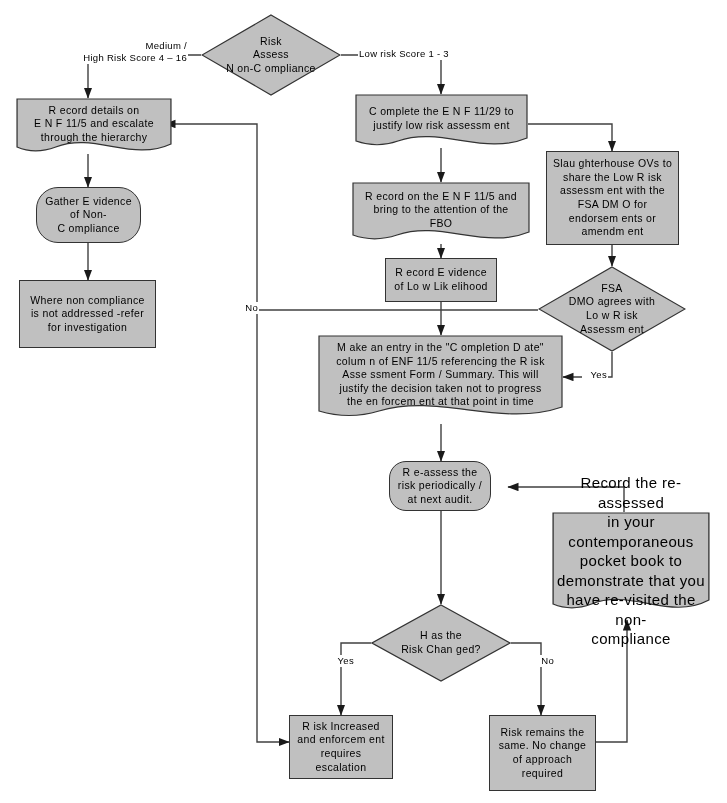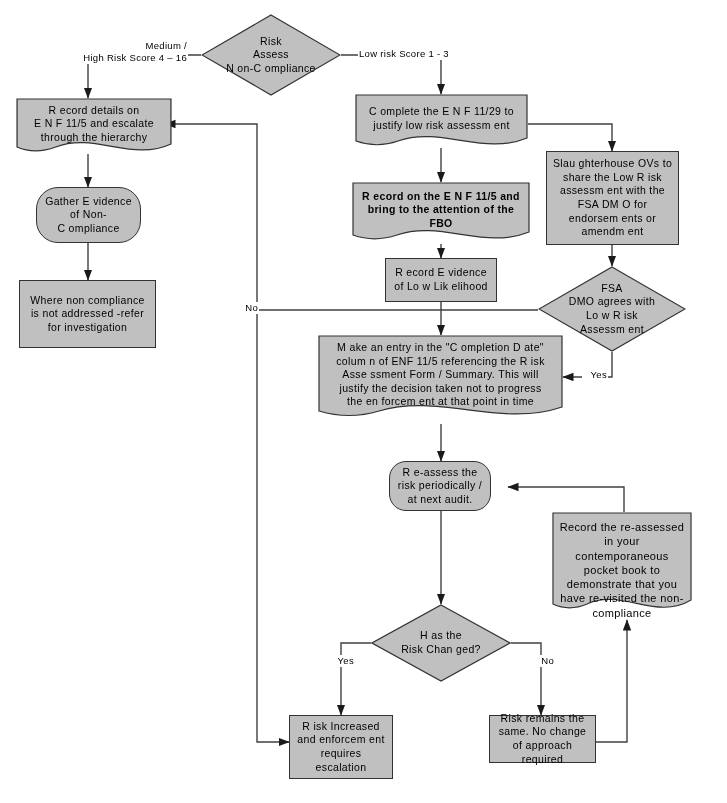--- a/index.html
+++ b/index.html
@@ -183,21 +183,21 @@
       <path d="M1,1 L172,1 L172,44 C129,62 86,32 43,47 C29,52 15,52 1,47 Z" fill="#c0c0c0" stroke="#333333" stroke-width="1.2"></path>
     </svg>
     <span class="txt" style="margin-top:-6px;">C omplete the E N F 11/29 to
 justify low risk assessm ent</span>
   </div>
 
   <div class="node doc" style="left:352px; top:182px; width:178px; height:62px; font-size:10.5px;">
     <svg class="docsvg" viewBox="0 0 178 62" preserveAspectRatio="none" xmlns="http://www.w3.org/2000/svg">
       <path d="M1,1 L177,1 L177,50 C133,68 89,38 45,53 C30,58 15,58 1,53 Z" fill="#c0c0c0" stroke="#333333" stroke-width="1.2"></path>
     </svg>
-    <span class="txt" style="margin-top:-6px;font-weight:bold;">R ecord on the E N F 11/5 and
+    <span class="txt" style="margin-top:-6px;">R ecord on the E N F 11/5 and
 bring to the attention of the
 FBO</span>
   </div>
 
   <div class="node rect" style="left:385px; top:258px; width:112px; height:44px; font-size:10.5px;">
     <span class="txt">R ecord E vidence
 of Lo w Lik elihood</span>
   </div>
 
   <div class="node rect" style="left:546px; top:151px; width:133px; height:94px; font-size:10.5px;">
@@ -229,21 +229,21 @@
 justify the decision taken not to progress
 the en forcem ent at that point in time</span>
   </div>
 
   <div class="node rect" style="left:389px; top:461px; width:102px; height:50px; font-size:10.5px;border-radius:17px;">
     <span class="txt">R e-assess the
 risk periodically /
 at next audit.</span>
   </div>
 
-  <div class="node doc" style="left:552px; top:512px; width:140px; height:108px; font-size:11px;align-items:flex-end;">
+  <div class="node doc" style="left:552px; top:512px; width:158px; height:108px; font-size:15px;">
     <svg class="docsvg" viewBox="0 0 144 108" preserveAspectRatio="none" xmlns="http://www.w3.org/2000/svg">
       <path d="M1,1 L143,1 L143,88 C107,109 72,76 36,92 C24,97 12,97 1,92 Z" fill="#c0c0c0" stroke="#333333" stroke-width="1.2"></path>
     </svg>
     <span class="txt" style="margin-top:-10px;">Record the re-assessed
 in your
 contemporaneous
 pocket book to
 demonstrate that you
 have re-visited the non-
 compliance</span>
@@ -257,21 +257,21 @@
 Risk Chan ged?</span>
   </div>
 
   <div class="node rect" style="left:289px; top:715px; width:104px; height:64px; font-size:10.5px;">
     <span class="txt">R isk Increased
 and enforcem ent
 requires
 escalation</span>
   </div>
 
-  <div class="node rect" style="left:489px; top:715px; width:107px; height:48px; font-size:10.5px;">
+  <div class="node rect" style="left:489px; top:715px; width:107px; height:76px; font-size:10.5px;">
     <span class="txt">Risk remains the
 same. No change
 of approach
 required</span>
   </div>
 
   <div class="edge-label" style="left:56px; top:40px; width:130px; font-size:9.5px;">Medium /
 High Risk Score 4 – 16</div>
 
   <div class="edge-label" style="left:358px; top:48px; width:110px; font-size:9.5px; text-align:left;">Low risk Score 1 - 3</div>

